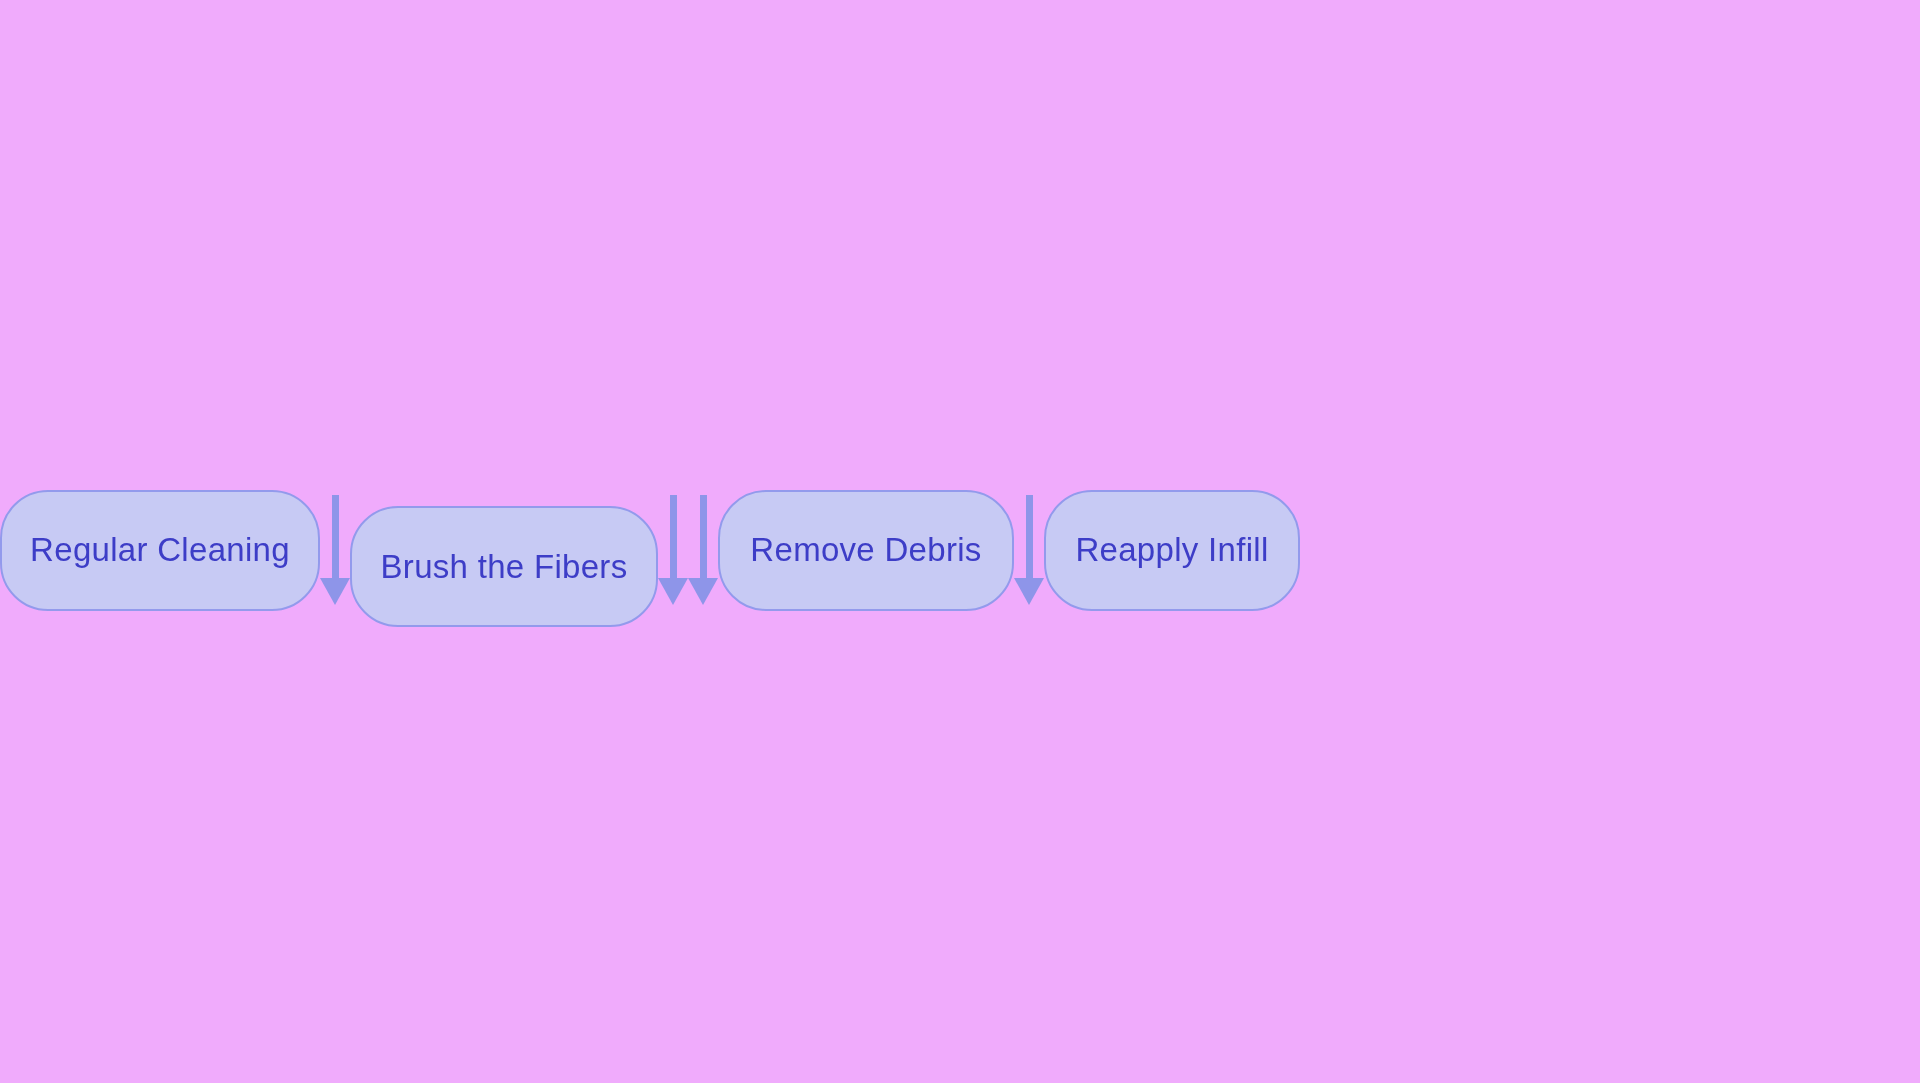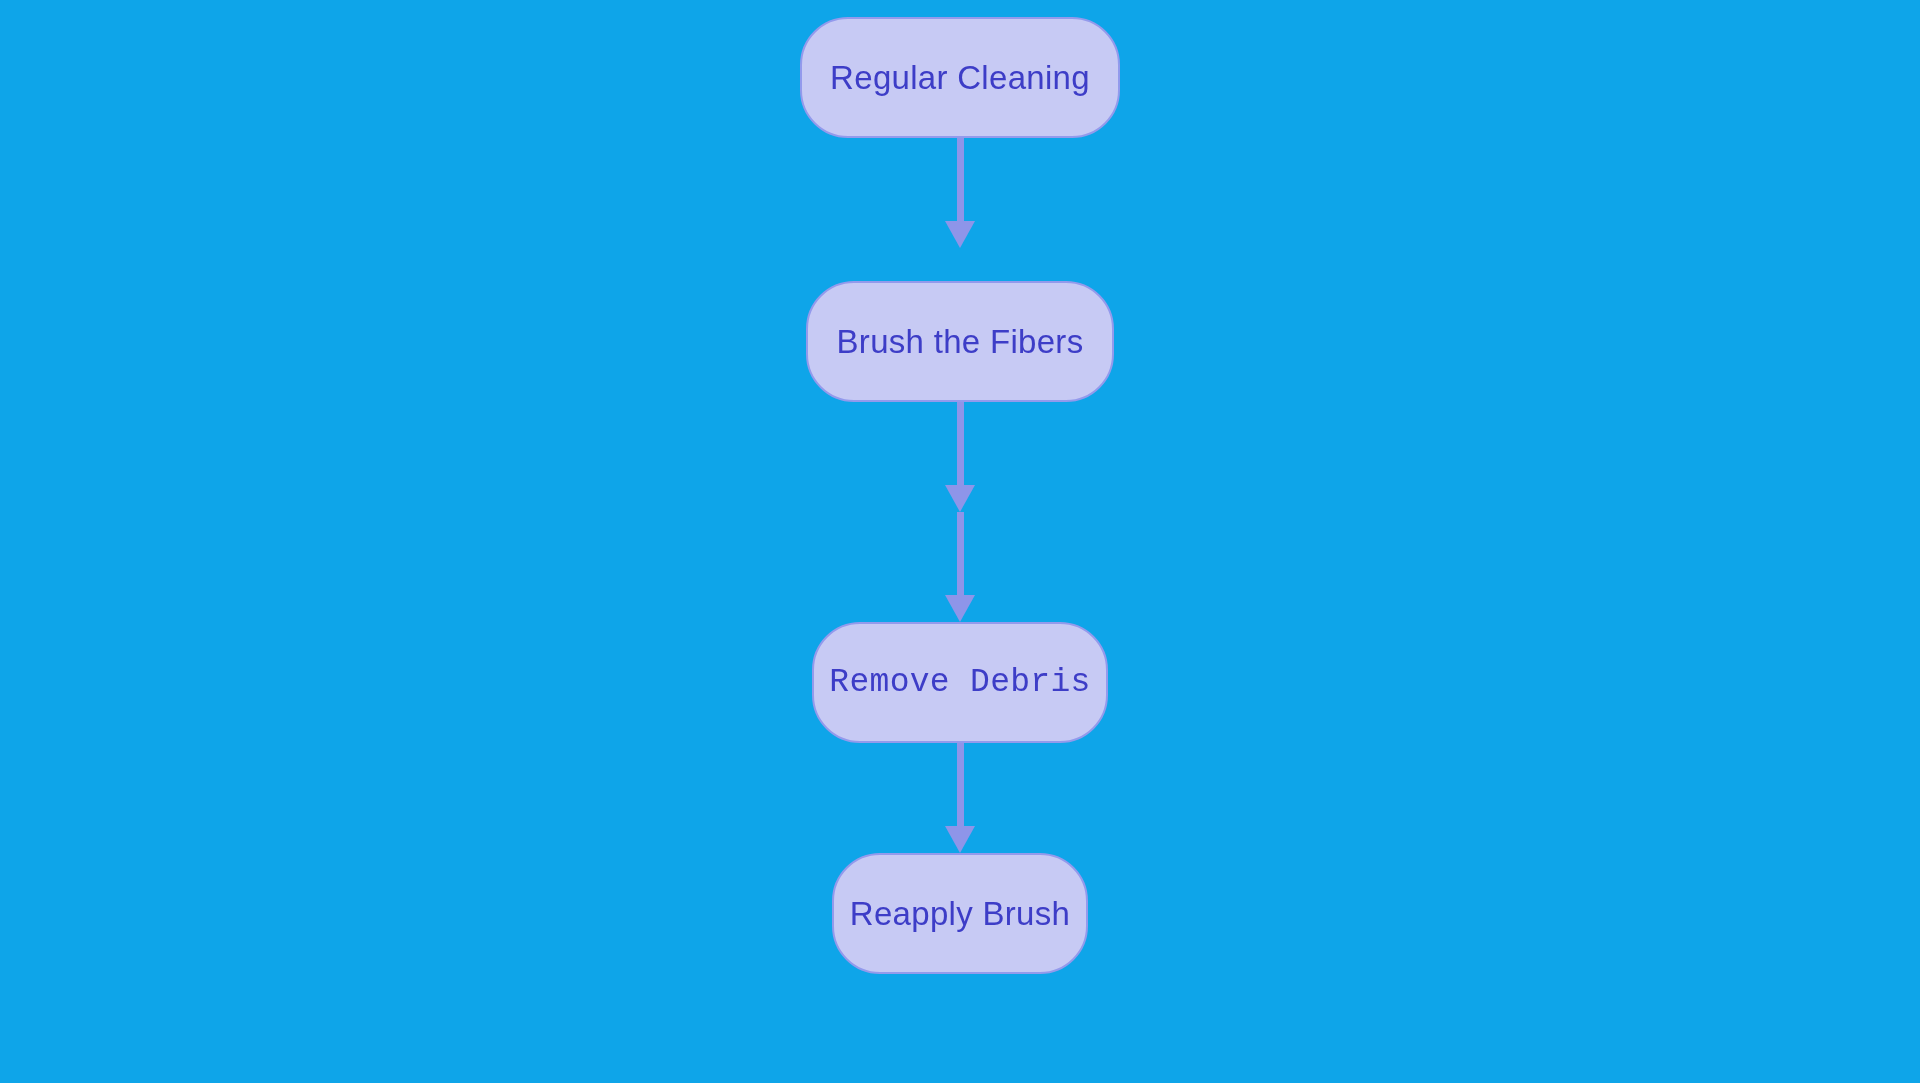--- a/index.html
+++ b/index.html
@@ -7,25 +7,25 @@
     padding: 0;
     background: #ffffff;
   }
   .canvas {
     position: relative;
     width: 1920px;
     height: 1083px;
     overflow: hidden;
     font-family: "Liberation Sans", "DejaVu Sans", sans-serif;
     display: flex;
-    flex-direction: column;
+    flex-direction: row;
     align-items: center;
     padding-top: 17px;
     box-sizing: border-box;
-    background: #0ea5e9;
+    background: #f0abfc;
   }
   .node {
     box-sizing: border-box;
     height: 121px;
     background: #c7caf4;
     border: 2px solid #939aec;
     border-radius: 48px;
     display: flex;
     align-items: center;
     justify-content: center;
@@ -34,21 +34,21 @@
   .node .label {
     color: #3d3dc7;
     font-size: 33px;
     font-weight: 500;
     letter-spacing: 0.3px;
     white-space: nowrap;
   }
   .w1 { width: 320px; }
   .w2 { width: 308px; margin-top: 33px; }
   .w3 { width: 344px; }
-  .w4 { width: 296px; font-family: Liberation Mono, monospace; }
+  .w4 { width: 296px; }
   .w5 { width: 256px; }
   .connector {
     flex: 0 0 auto;
     height: 110px;
     display: flex;
     flex-direction: column;
     align-items: center;
   }
   .connector .stem {
     width: 7px;
@@ -95,16 +95,16 @@
   <div class="node w4">
     <span class="label">Remove Debris</span>
   </div>
 
   <div class="connector">
     <div class="stem"></div>
     <div class="head"></div>
   </div>
 
   <div class="node w5">
-    <span class="label">Reapply Brush</span>
+    <span class="label">Reapply Infill</span>
   </div>
 
 </div>
 
 </body></html>

